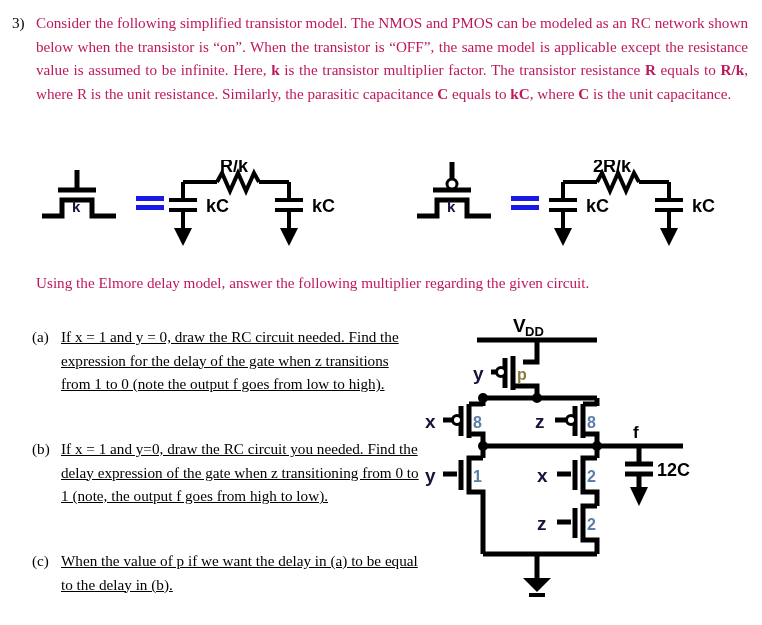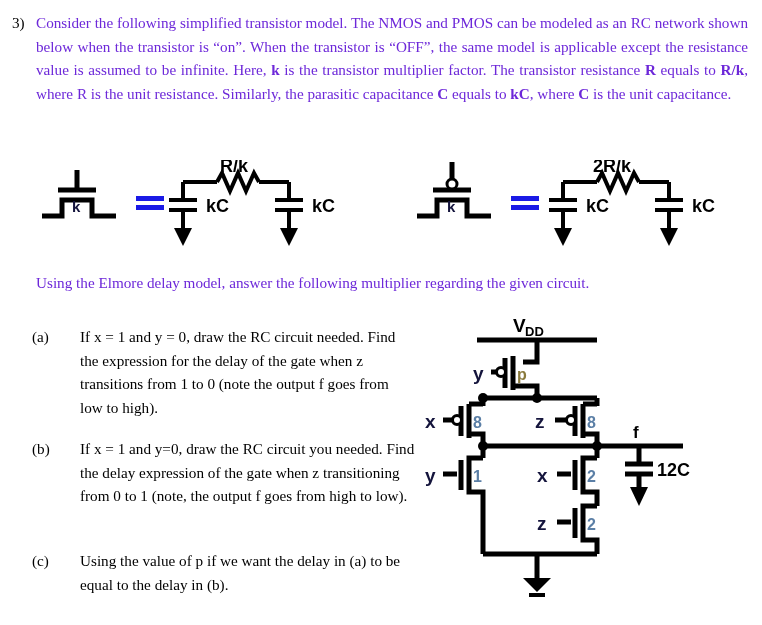--- a/index.html
+++ b/index.html
@@ -15,21 +15,21 @@
     font-family: "Liberation Serif", "DejaVu Serif", serif;
     color: #000000;
   }
 
   
   .para {
     position: absolute;
     font-size: 15.2px;
     line-height: 23.5px;
     text-align: justify;
-    color: #6d28d9;
+    color: #be185d;
   }
   .q-num {
     position: absolute;
     font-size: 15.2px;
     line-height: 23.5px;
   }
   .bold { font-weight: bold; }
 
   #intro-body {
     left: 36px;
@@ -54,21 +54,22 @@
     line-height: 23.5px;
   }
   .sub-q .lbl {
     position: absolute;
     left: 0;
     top: 0;
     width: 30px;
   }
   .sub-q .txt {
     display: block;
-    margin-left: 48px;
+    margin-left: 29px;
+    text-decoration: underline;
   }
 
   #qa { left: 32px; top: 325px; width: 370px; }
   #qb { left: 32px; top: 437px; width: 390px; }
   #qc { left: 32px; top: 549px; width: 390px; }
 
   
   .fig {
     position: absolute;
   }
@@ -183,21 +184,21 @@
   <span class="txt">If x = 1 and y = 0, draw the RC circuit needed. Find the expression for the delay of the gate when z transitions from 1 to 0 (note the output f goes from low to high).</span>
 </div>
 
 <div class="sub-q" id="qb">
   <span class="lbl">(b)</span>
   <span class="txt">If x = 1 and y=0, draw the RC circuit you needed. Find the delay expression of the gate when z transitioning from 0 to 1 (note, the output f goes from high to low).</span>
 </div>
 
 <div class="sub-q" id="qc">
   <span class="lbl">(c)</span>
-  <span class="txt">Using the value of p if we want the delay in (a) to be equal to the delay in (b).</span>
+  <span class="txt">When the value of p if we want the delay in (a) to be equal to the delay in (b).</span>
 </div>
 
 <div class="fig" id="fig-main">
 <svg width="335" height="290" viewBox="0 0 335 290" xmlns="http://www.w3.org/2000/svg">
 
   <g stroke="#000" stroke-width="5" fill="none" stroke-linecap="butt">
     <path d="M52,30 L172,30"></path>
 
     <path d="M112,30 L112,52 L98,52"></path>
   </g>

